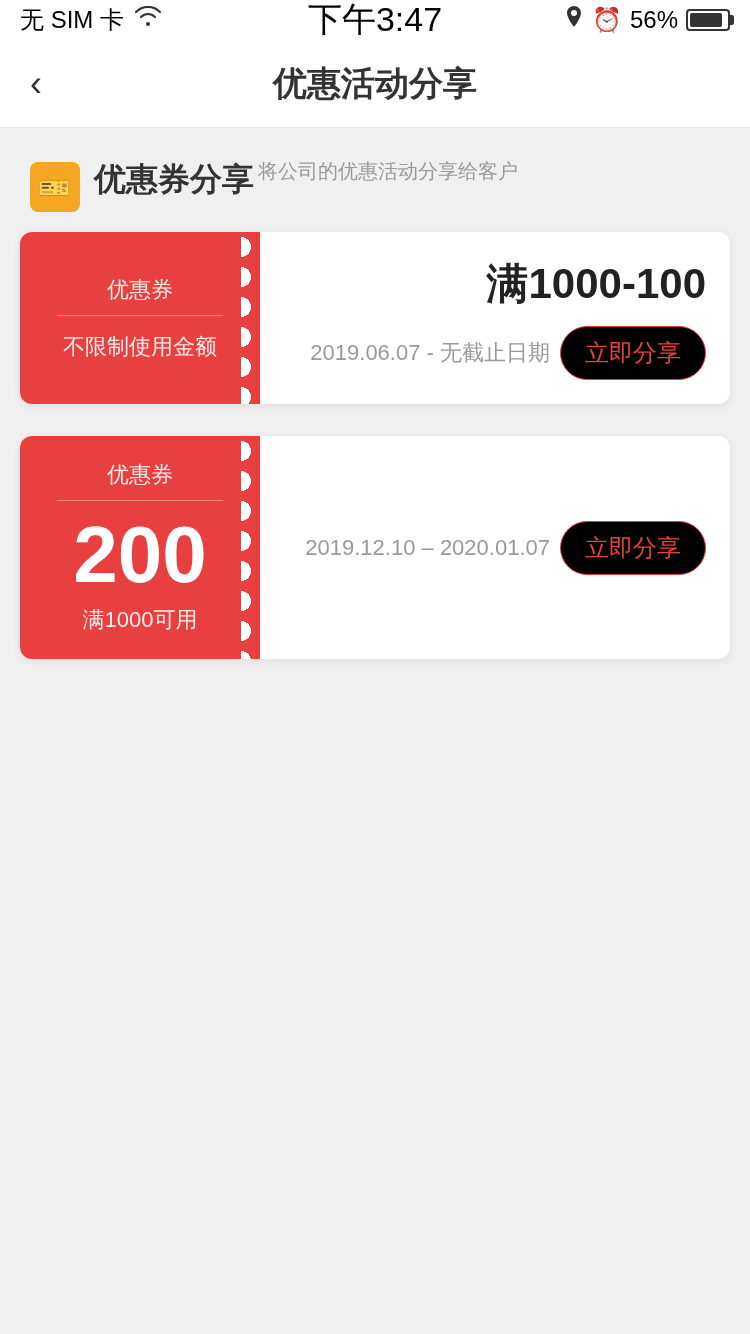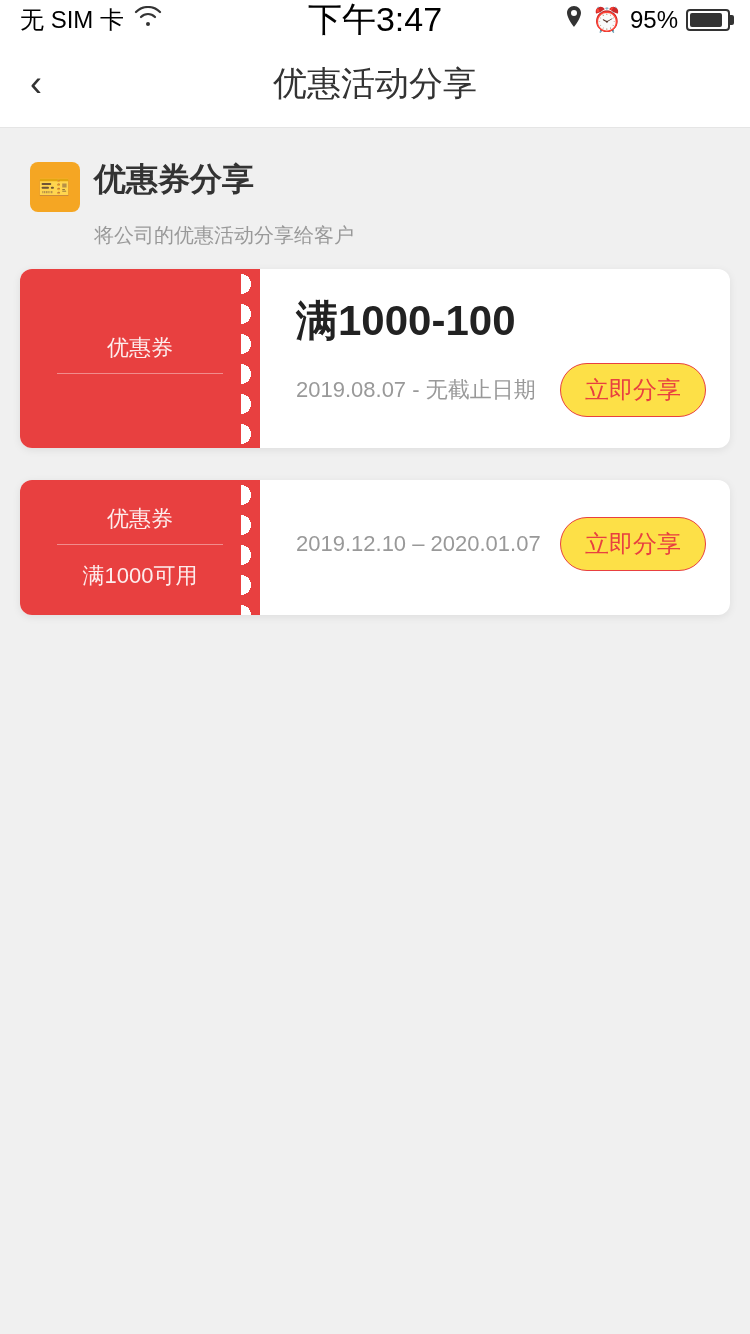--- a/index.html
+++ b/index.html
@@ -82,21 +82,21 @@
     }
     .nav-back {
       position: absolute;
       left: 30px;
       font-size: 36px;
       color: #333;
       cursor: pointer;
     }
     .nav-title {
       font-size: 34px;
-      font-weight: 400;
+      font-weight: 700;
       color: #333;
     }
 
     
     .section-header {
       width: 750px;
       background: #f0f0f0;
       padding: 30px 30px 20px 30px;
       display: flex;
       align-items: flex-start;
@@ -109,22 +109,22 @@
       border-radius: 8px;
       display: flex;
       align-items: center;
       justify-content: center;
       font-size: 26px;
       flex-shrink: 0;
       margin-top: 4px;
     }
     .section-text-block {
       display: flex;
-      flex-direction: column;
-      gap: 20px;
+      flex-direction: row;
+      gap: 4px;
     }
     .section-title {
       font-size: 32px;
       font-weight: 600;
       color: #333;
     }
     .section-subtitle {
       font-size: 20px;
       color: #999;
     }
@@ -196,46 +196,47 @@
     .coupon-condition {
       font-size: 22px;
       color: rgba(255,255,255,0.9);
       text-align: center;
       margin-top: 6px;
     }
 
     
     .coupon-right {
       flex: 1;
-      padding: 24px 24px 31px 36px;
+      padding: 24px 24px 24px 36px;
       display: flex;
       flex-direction: column;
       justify-content: center;
       gap: 14px;
+      align-items: flex-end;
     }
     .coupon-name {
       font-size: 42px;
       font-weight: 700;
       color: #222;
     }
     .coupon-right-bottom {
       display: flex;
       align-items: center;
       justify-content: space-between;
       gap: 10px;
     }
     .coupon-date {
       font-size: 22px;
       color: #999;
       flex: 1;
     }
     .share-btn {
       border: 1.5px solid #e84040;
       color: #e84040;
-      background: #fde047;
+      background: #000000;
       border-radius: 30px;
       padding: 10px 24px;
       font-size: 24px;
       cursor: pointer;
       white-space: nowrap;
       flex-shrink: 0;
     }
 
     
     .bottom-space {
@@ -259,21 +260,21 @@
     </span>
   </div>
   <span class="status-center">下午3:47</span>
   <div class="status-right">
     <span>
       <svg width="20" height="24" viewBox="0 0 20 24" fill="#333">
         <path d="M10 1C6.1 1 3 4.1 3 8c0 5 7 14 7 14s7-9 7-14c0-3.9-3.1-7-7-7zm0 10a3 3 0 1 1 0-6 3 3 0 0 1 0 6z"></path>
       </svg>
     </span>
     <span>⏰</span>
-    <span>95%</span>
+    <span>56%</span>
     <div class="battery-icon">
       <div class="battery-fill"></div>
     </div>
   </div>
 </div>
 
 <div class="nav-bar">
   <span class="nav-back">‹</span>
   <span class="nav-title">优惠活动分享</span>
 </div>
@@ -287,33 +288,35 @@
     <span class="section-subtitle">将公司的优惠活动分享给客户</span>
   </div>
 </div>
 
 <div class="coupon-list" id="coupon-list">
 
 <div class="coupon-card">
     <div class="coupon-left">
       <span class="coupon-label">优惠券</span>
       <div class="coupon-left-divider"></div>
+      <span class="coupon-condition">不限制使用金额</span>
     </div>
     <div class="coupon-right">
       <span class="coupon-name">满1000-100</span>
       <div class="coupon-right-bottom">
-        <span class="coupon-date">2019.08.07 - 无截止日期</span>
+        <span class="coupon-date">2019.06.07 - 无截止日期</span>
         <button class="share-btn">立即分享</button>
       </div>
     </div>
   </div>
     <div class="coupon-card">
     <div class="coupon-left">
       <span class="coupon-label">优惠券</span>
       <div class="coupon-left-divider"></div>
+      <span class="coupon-amount">200</span>
       <span class="coupon-condition">满1000可用</span>
     </div>
     <div class="coupon-right">
       <div class="coupon-right-bottom">
         <span class="coupon-date">2019.12.10 – 2020.01.07</span>
         <button class="share-btn">立即分享</button>
       </div>
     </div>
   </div>
   </div>

